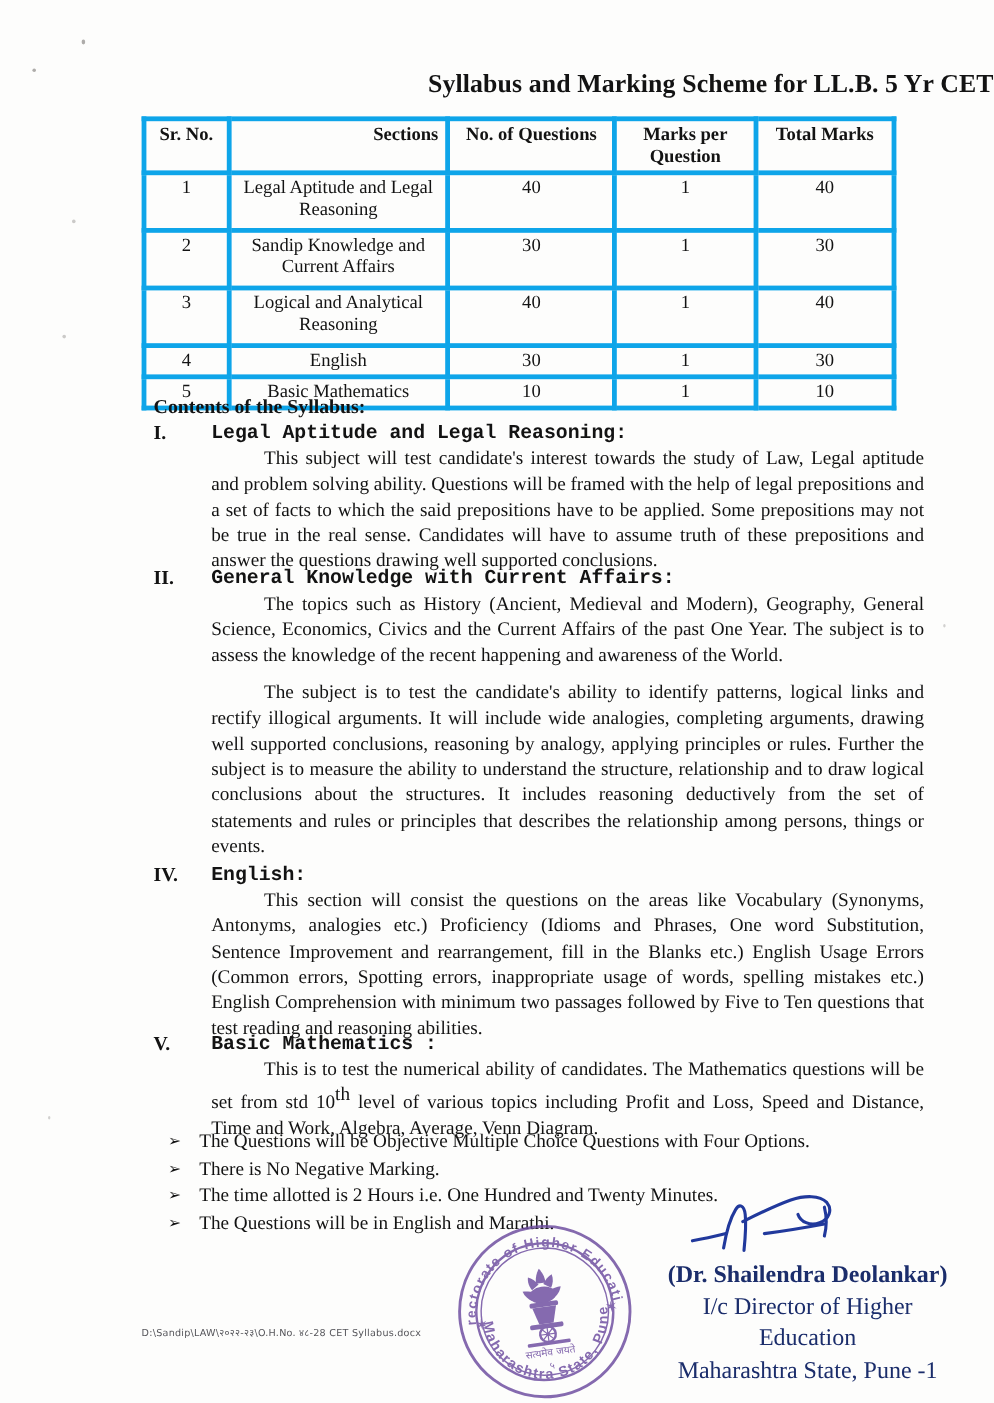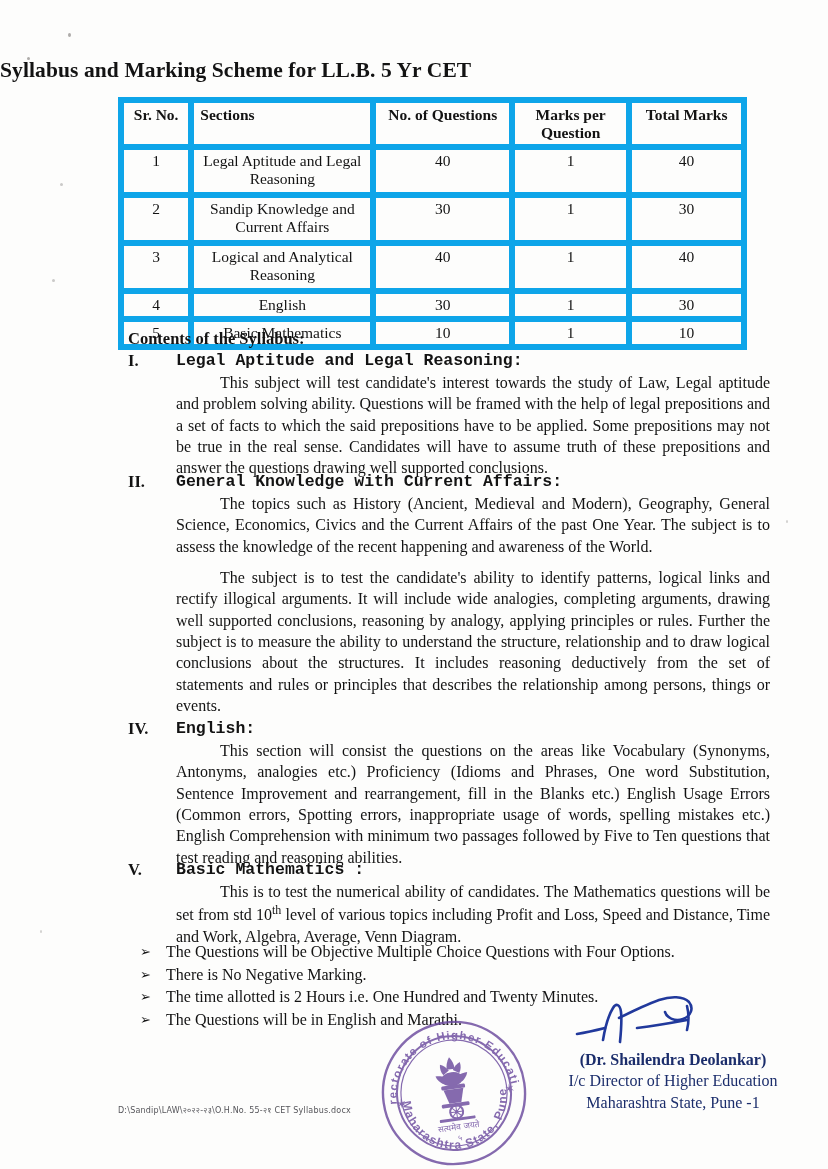--- a/index.html
+++ b/index.html
@@ -24,43 +24,43 @@
   .sp5 { left: 786px; top: 520px; width: 2px; height: 3px; opacity:.3;}
   .sp6 { left: 40px;  top: 930px; width: 2px; height: 3px; opacity:.3;}
 
   .page { position: absolute; left: 0; top: 0; width: 828px; height: 1169px; }
 
   
   .doc-title {
     position: absolute;
     left: 0; top: 58px;
     width: 828px;
-    text-align: left;
+    text-align: right;
     font-size: 21.5px;
     font-weight: bold;
     letter-spacing: .1px;
   }
 
   
   .marks-table {
     position: absolute;
     left: 118px; top: 97px;
     width: 629px;
     border-collapse: collapse;
     font-size: 15.5px;
   }
   .marks-table td, .marks-table th {
-    border: 6px solid #0ea5e9;
+    border: 4px solid #0ea5e9;
     padding: 2px 6px;
     vertical-align: top;
     font-weight: normal;
   }
   .marks-table thead th {
     font-weight: bold;
-    text-align: left;
+    text-align: right;
     padding-top: 3px;
   }
   .marks-table thead th.ctr { text-align: center; }
   .col-sr    { width: 71px;  text-align: center; }
   .col-sec   { width: 184px; text-align: center; }
   .col-noq   { width: 140px; text-align: center; }
   .col-mpq   { width: 118px; text-align: center; }
   .col-tot   { width: 116px; text-align: center; }
   .marks-table tbody td { height: 26px; }
   .marks-table tbody tr.tall td { height: 48px; }
@@ -86,21 +86,21 @@
   .sec-body {
     margin-top: 1px;
     margin-left: 48px;
     width: 594px;
     font-size: 16px;
     line-height: 1.335;
     text-align: justify;
     text-indent: 44px;
     text-justify: inter-word;
   }
-  .sec-body sup { font-size: 12px; vertical-align: super; }
+  .sec-body sup { font-size: 16px; vertical-align: super; }
 
   #sec1 { top: 351px; }
   #sec2 { top: 472px; }
   #sec3 { top: 566px; }
   #sec4 { top: 719px; }
   #sec5 { top: 860px; }
 
   
   .bullets {
     position: absolute;
@@ -117,21 +117,21 @@
     padding-top: 2px;
   }
   .bullet .btext { flex: 1; }
 
   
   .sign-block {
     position: absolute;
     left: 545px; top: 1049px;
     width: 256px;
     text-align: center;
-    font-size: 16px;
+    font-size: 20px;
     line-height: 1.33;
     color: #1b2d6b;
   }
   .sign-name { font-weight: bold; }
 
   .signature {
     position: absolute;
     left: 575px; top: 988px;
     width: 160px; height: 66px;
     pointer-events: none;
@@ -324,15 +324,15 @@
         <circle cx="76" cy="95" r="6.5" fill="none" stroke="#6b4a9e" stroke-width="2"></circle>
         <circle cx="76" cy="95" r="1.6"></circle>
         <path d="M69.5,95 L82.5,95 M76,88.5 L76,101.5 M71.4,90.4 L80.6,99.6 M80.6,90.4 L71.4,99.6" stroke="#6b4a9e" stroke-width="1"></path>
         <rect x="58" y="101" width="36" height="3" rx="1"></rect>
         <text x="76" y="113" font-size="8.5" text-anchor="middle" font-family="'DejaVu Sans', sans-serif">सत्यमेव जयते</text>
         <text x="76" y="124" font-size="8" text-anchor="middle" font-family="'DejaVu Sans', sans-serif">५</text>
       </g>
     </g>
   </svg>
 
-  <div class="footer-path">D:\Sandip\LAW\२०२२-२३\O.H.No. 55-२१ CET Syllabus.docx</div>
+  <div class="footer-path">D:\Sandip\LAW\२०२२-२३\O.H.No. ४८-28 CET Syllabus.docx</div>
 
 </div>
 
 </body></html>

